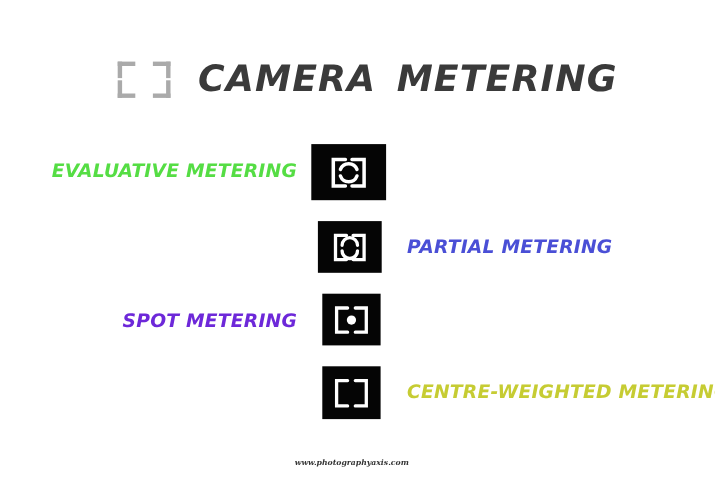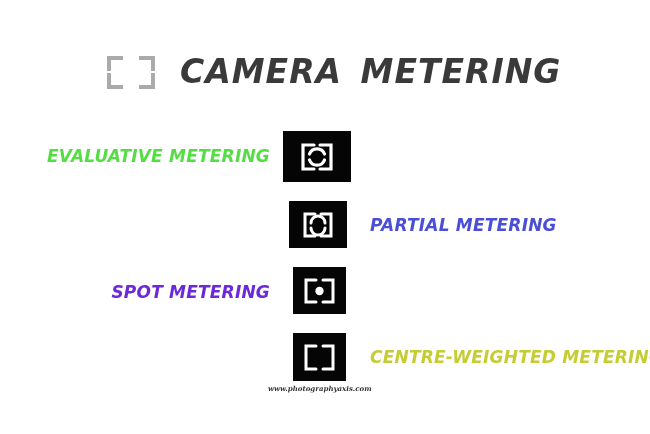--- a/index.html
+++ b/index.html
@@ -13,21 +13,21 @@
   .lbl-eval { right:380px; top:146px;margin-left:33px; }
   .lbl-partial { left:370px; top:215px; }
   .lbl-spot { right:380px; top:282px; }
   .lbl-centre { left:370px; top:347px; }
   .box { background:#050505; }
   .box svg { display:block; width:100%; height:100%; }
   .b1 { left:283px; top:131px; width:68px; height:51px; }
   .b2 { left:289px; top:201px; width:58px; height:47px; }
   .b3 { left:293px; top:267px; width:53px; height:47px; }
   .b4 { left:293px; top:333px; width:53px; height:48px; }
-  .footer { left:268px; top:384px; font-size:7px; font-weight:bold; font-style:italic; color:#333; font-family:"DejaVu Serif", serif; }
+  .footer { left:268px; top:416px; font-size:7px; font-weight:bold; font-style:italic; color:#333; font-family:"DejaVu Serif", serif; }
 </style>
 </head>
 <body>
 
 <div class="abs logo">
   <svg width="50" height="35" viewBox="0 0 50 35">
     <g fill="#aaaaaa">
       <rect x="1" y="1" width="16" height="4"></rect>
       <rect x="1" y="1" width="4" height="15"></rect>
       <rect x="1" y="18" width="4" height="16"></rect>

